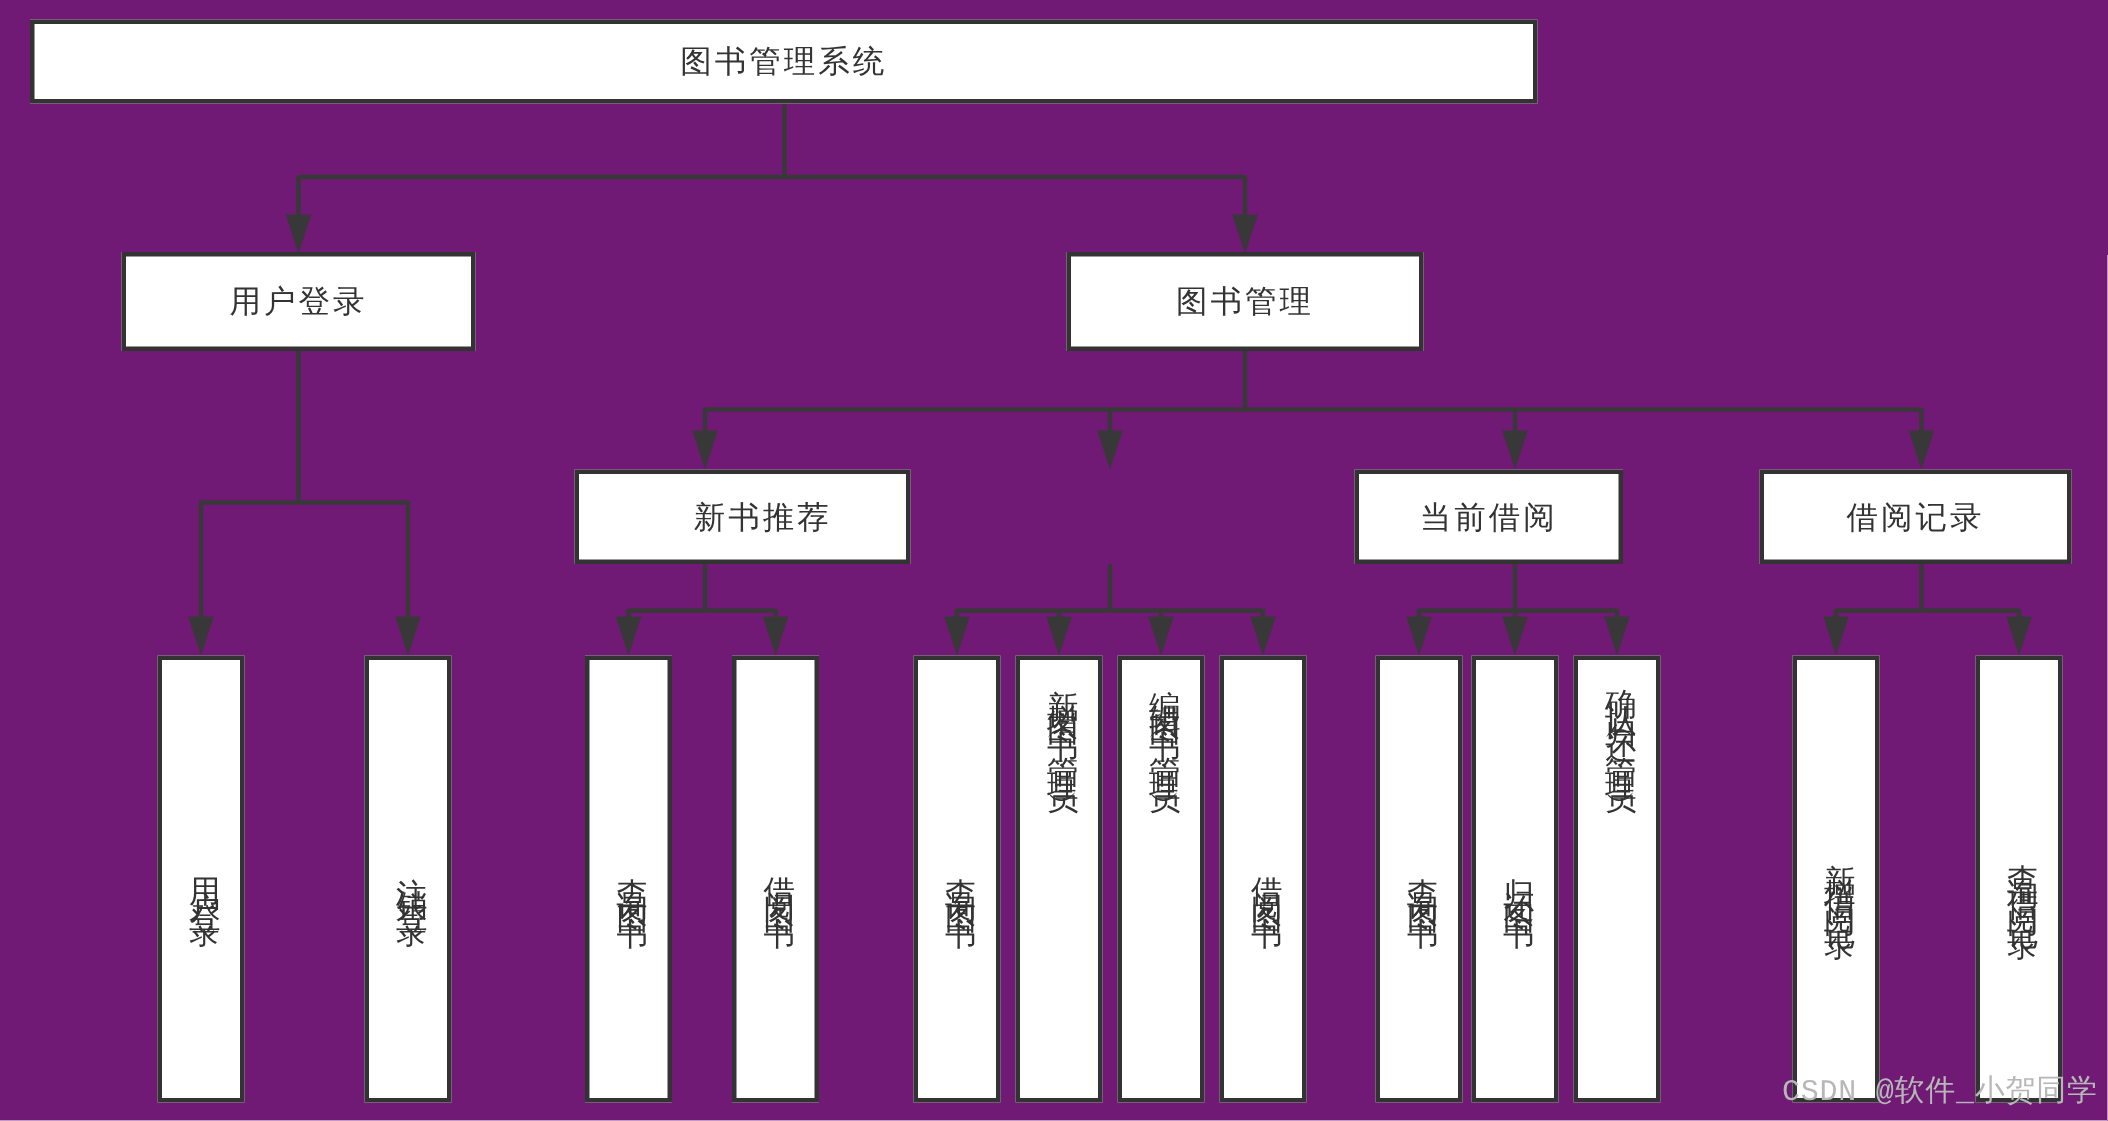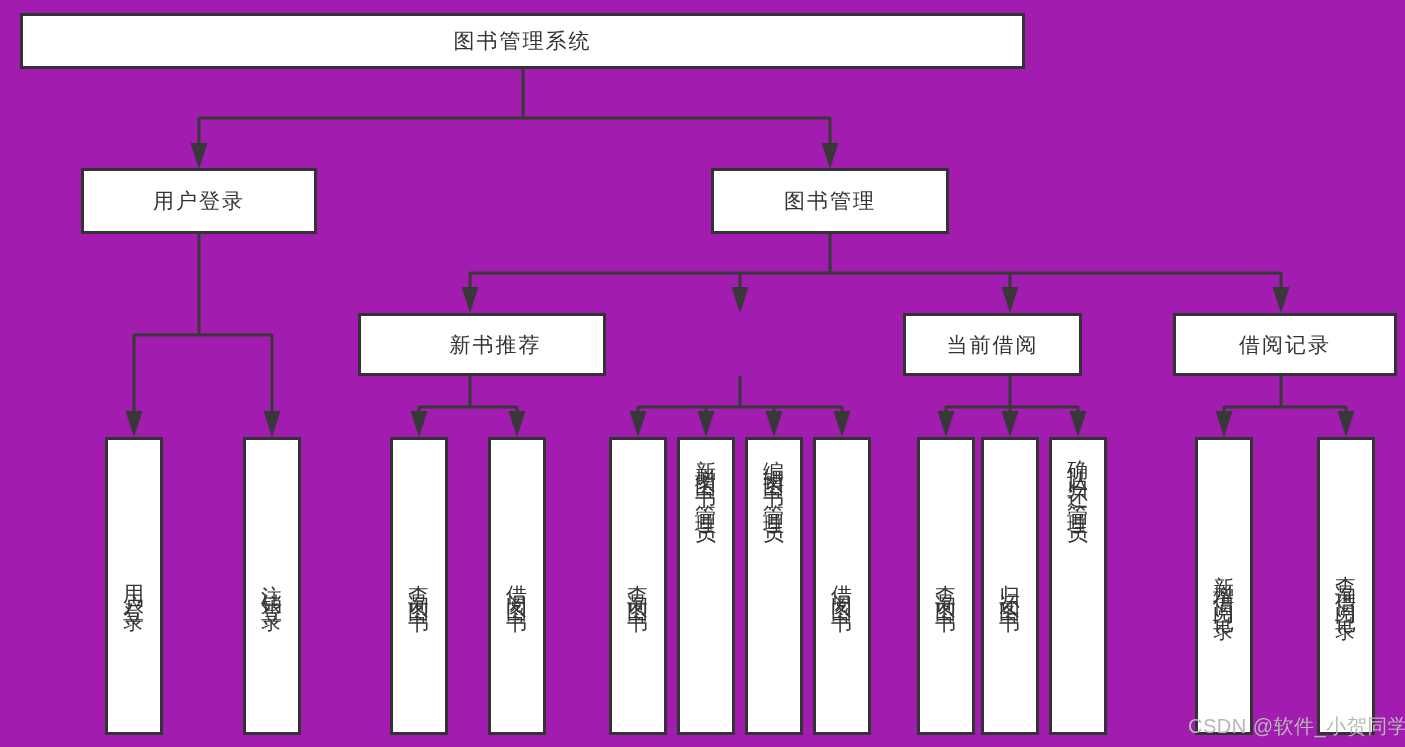--- a/index.html
+++ b/index.html
@@ -5,22 +5,22 @@
   html,body { margin:0; padding:0; background:#ffffff; }
   :root {
     --c-line:#383838;
     --c-border:#333333;
     --c-text:#333333;
     --c-watermark:#b7b7b7;
   }
   .stage {
     position:relative;
     width:1405px; height:747px;
-    background:#a21caf;
-    font-family:Liberation Sans, sans-serif;
+    background:#701a75;
+    font-family:Liberation Mono, monospace;
     overflow:hidden;
   }
   svg.connectors {
     position:absolute; left:0; top:0; z-index:0;
   }
   svg.connectors line { stroke:var(--c-line); stroke-width:3; }
   svg.connectors polygon { fill:var(--c-line); }
   .node {
     position:absolute; box-sizing:border-box;
     background:#ffffff; border:3px solid var(--c-border);
@@ -129,27 +129,27 @@
     <span>图书管理系统</span>
   </div>
 
   <div class="node" style="left:81px; top:168px; width:236px; height:66px;">
     <span>用户登录</span>
   </div>
   <div class="node" style="left:711px; top:168px; width:238px; height:66px;">
     <span>图书管理</span>
   </div>
 
-  <div class="node" style="left:358px; top:313px; width:248px; height:63px;padding-left:27px;">
+  <div class="node" style="left:383px; top:313px; width:224px; height:63px;padding-left:27px;">
     <span>新书推荐</span>
   </div>
   <div class="node" style="left:903px; top:313px; width:179px; height:63px;">
     <span>当前借阅</span>
   </div>
-  <div class="node" style="left:1173px; top:313px; width:224px; height:63px;">
+  <div class="node" style="left:1173px; top:313px; width:208px; height:63px;">
     <span>借阅记录</span>
   </div>
 
   <div class="node leaf" style="left:105px;">
     <span class="vtext">用户登录</span>
   </div>
   <div class="node leaf" style="left:243px;">
     <span class="vtext">注销登录</span>
   </div>
   <div class="node leaf" style="left:390px;">

